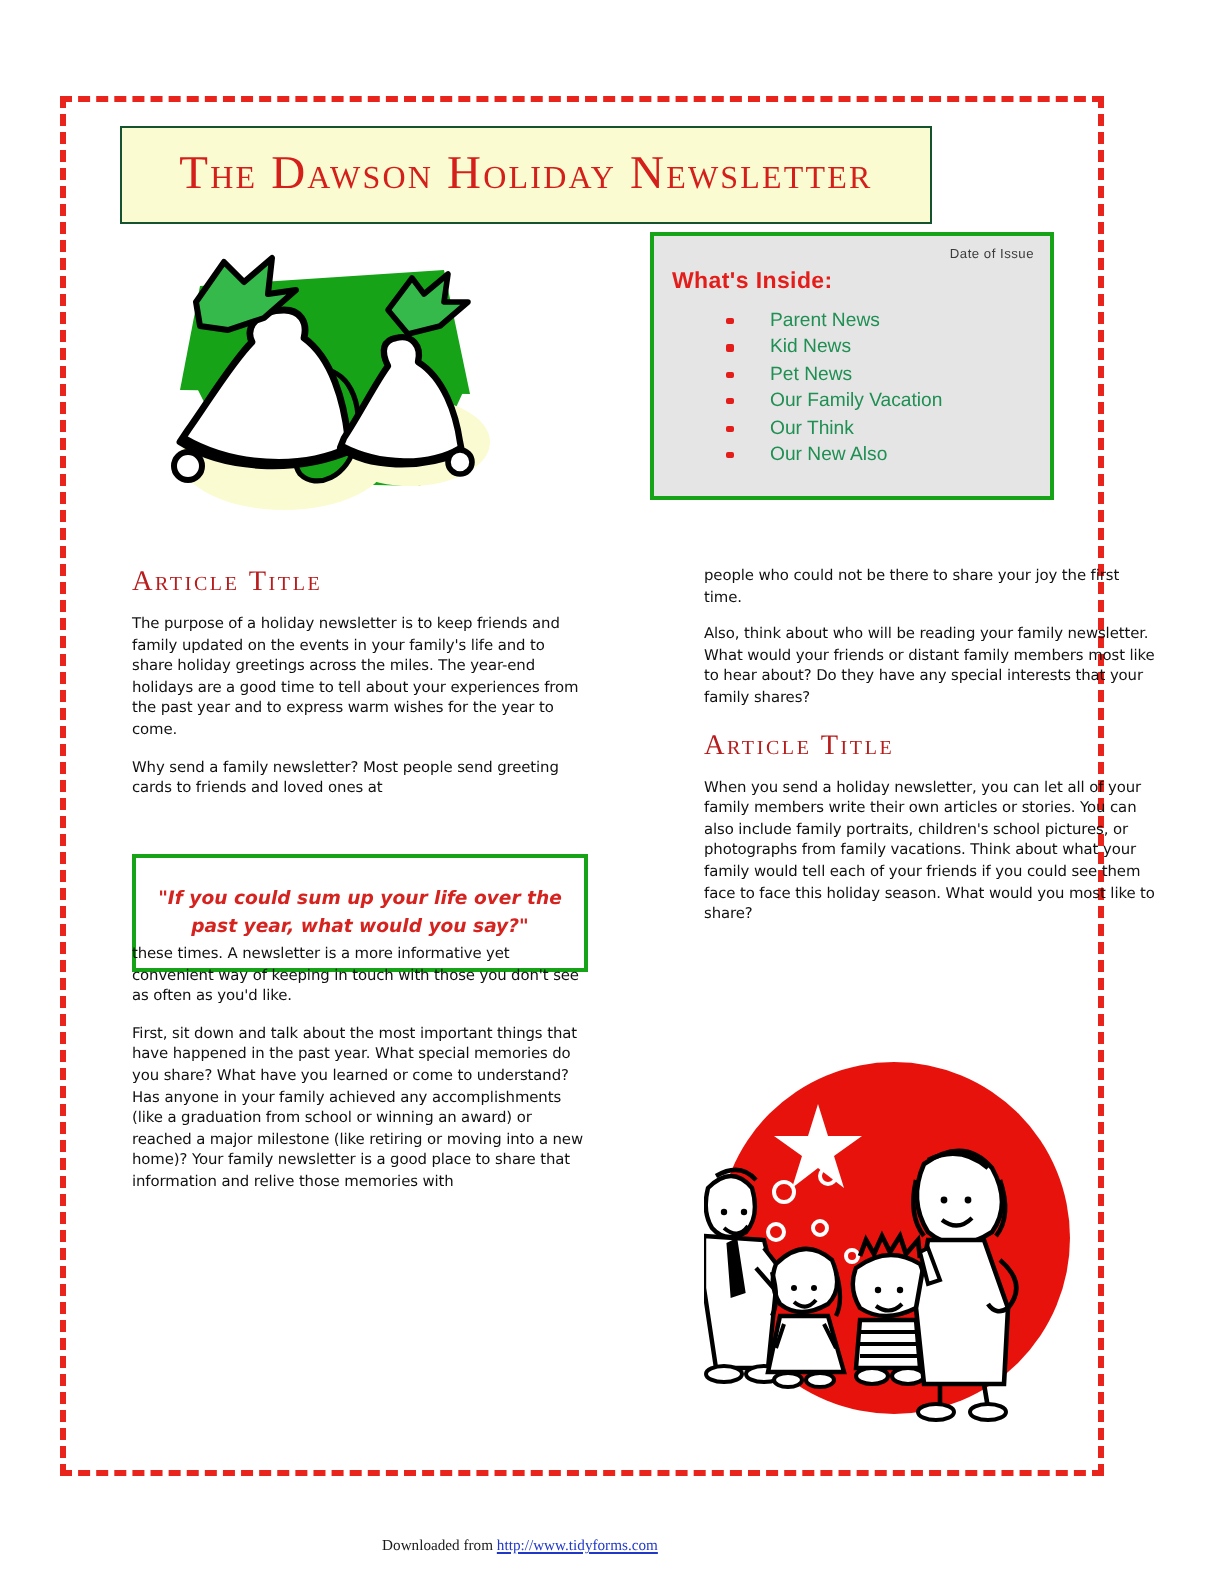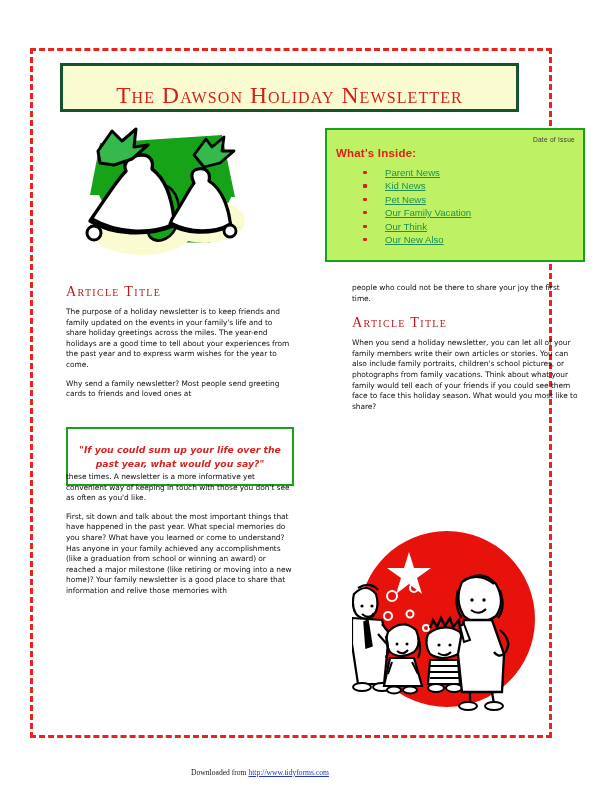--- a/index.html
+++ b/index.html
@@ -24,27 +24,27 @@
     height: 690px;
     border: 3px dashed #e8241c;
     box-sizing: border-box;
   }
 
   
   #masthead {
     position: absolute;
     left: 60px;
     top: 63px;
-    width: 459px;
+    width: 406px;
     height: 49px;
     background: #fbfbd2;
-    border: 3px solid #14532d;
+    border: 1px solid #14532d;
     box-sizing: border-box;
     display: flex;
-    align-items: flex-end;
+    align-items: center;
     justify-content: center;
   }
   #masthead-title {
     color: #d41f1a;
     font-family: "Liberation Serif", serif;
     font-size: 23.5px;
     font-variant: small-caps;
     letter-spacing: 1.1px;
     white-space: nowrap;
   }
@@ -55,26 +55,26 @@
     left: 70px;
     top: 125px;
     width: 210px;
     height: 145px;
   }
 
   
   #whats-inside-box {
     position: absolute;
     left: 325px;
-    top: 128px;
-    width: 260px;
+    top: 116px;
+    width: 202px;
     height: 134px;
     border: 2.5px solid #16a318;
     box-sizing: border-box;
-    background: #bef264;
+    background: #e5e5e5;
   }
   #date-of-issue {
     position: absolute;
     right: 8px;
     top: 6px;
     font-family: "Liberation Sans", sans-serif;
     font-size: 6.6px;
     color: #3b3b3b;
     letter-spacing: 0.25px;
   }
@@ -97,21 +97,20 @@
     padding: 0;
   }
   #inside-list li {
     position: relative;
     color: #1f8f53;
     font-family: "Liberation Sans", sans-serif;
     font-size: 9.6px;
     line-height: 13.4px;
     padding-left: 22px;
     white-space: nowrap;
-    text-decoration: underline;
   }
   #inside-list li .bullet-dot {
     position: absolute;
     left: 0;
     top: 5px;
     width: 3.6px;
     height: 3.2px;
     background: #e31d1a;
     border-radius: 1px;
   }
@@ -259,20 +258,21 @@
   <div id="pull-quote-text">"If you could sum up your life over the past year, what would you say?"</div>
 </div>
 
 <div id="left-column-lower">
   <p class="body-para">these times. A newsletter is a more informative yet convenient way of keeping in touch with those you don't see as often as you'd like.</p>
   <p class="body-para">First, sit down and talk about the most important things that have happened in the past year. What special memories do you share? What have you learned or come to understand? Has anyone in your family achieved any accomplishments (like a graduation from school or winning an award) or reached a major milestone (like retiring or moving into a new home)? Your family newsletter is a good place to share that information and relive those memories with</p>
 </div>
 
 <div id="right-column" class="column">
   <p class="body-para">people who could not be there to share your joy the first time.</p>
+  <p class="body-para">Also, think about who will be reading your family newsletter. What would your friends or distant family members most like to hear about? Do they have any special interests that your family shares?</p>
   <div class="article-heading" id="right-heading-2">Article Title</div>
   <p class="body-para">When you send a holiday newsletter, you can let all of your family members write their own articles or stories. You can also include family portraits, children's school pictures, or photographs from family vacations. Think about what your family would tell each of your friends if you could see them face to face this holiday season. What would you most like to share?</p>
 </div>
 
 <svg id="family-art" viewBox="0 0 190 190" xmlns="http://www.w3.org/2000/svg">
   <circle cx="95" cy="95" r="88" fill="#e8120c"></circle>
 
   <polygon points="57,28 62,44 79,44 65,54 70,70 57,60 44,70 49,54 35,44 52,44" fill="#ffffff"></polygon>
 
   <circle cx="40" cy="72" r="5" fill="none" stroke="#ffffff" stroke-width="2"></circle>

